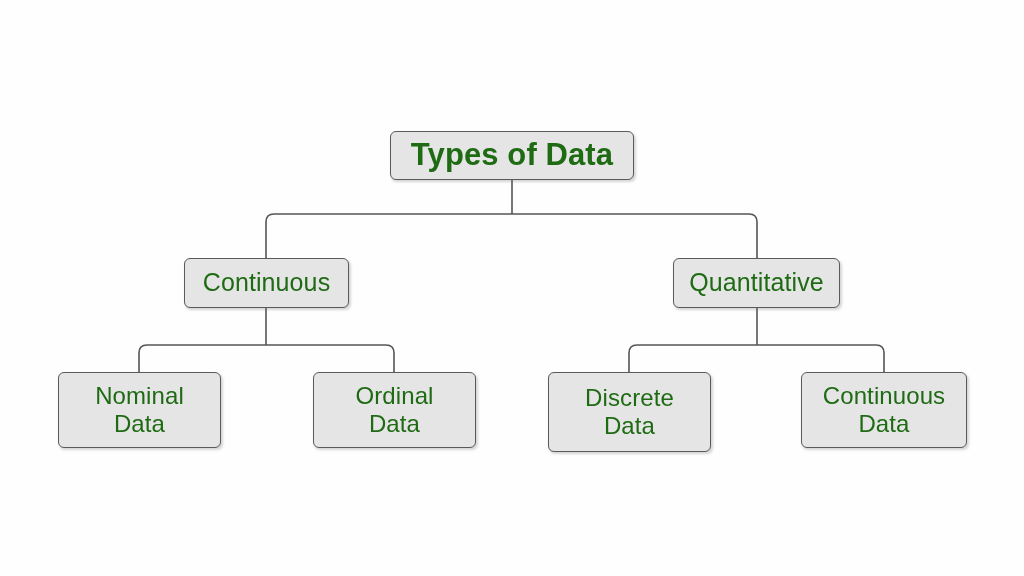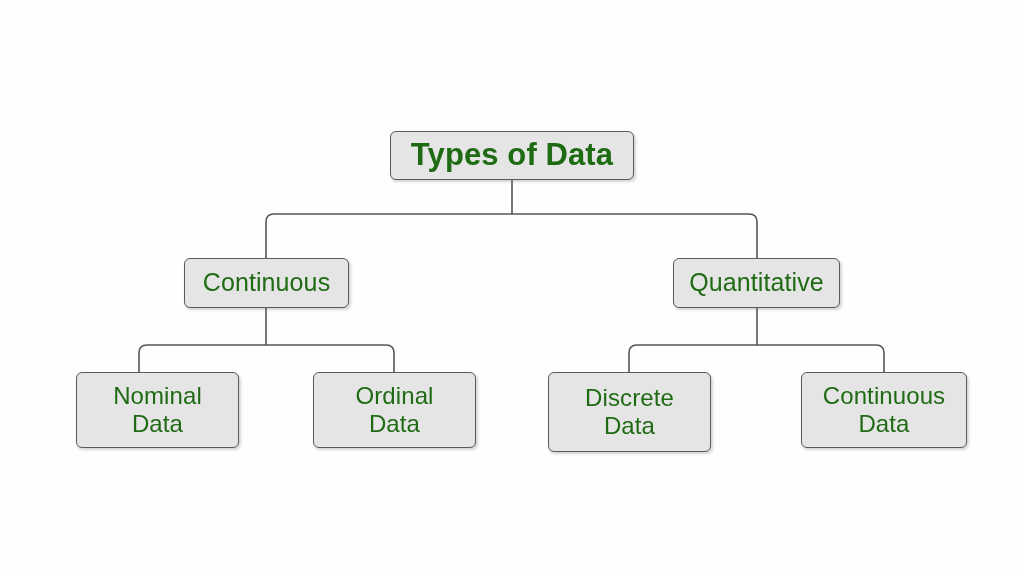--- a/index.html
+++ b/index.html
@@ -88,21 +88,21 @@
   </div>
 
   <div class="node node-level2" style="left:184px; top:258px; width:165px; height:50px;">
     <span class="label-line">Continuous</span>
   </div>
 
   <div class="node node-level2" style="left:673px; top:258px; width:167px; height:50px;">
     <span class="label-line">Quantitative</span>
   </div>
 
-  <div class="node node-leaf" style="left:58px; top:372px; width:163px; height:76px;margin-left:18px;">
+  <div class="node node-leaf" style="left:58px; top:372px; width:163px; height:76px;">
     <div>
       <span class="label-line">Nominal</span>
       <span class="label-line">Data</span>
     </div>
   </div>
 
   <div class="node node-leaf" style="left:313px; top:372px; width:163px; height:76px;">
     <div>
       <span class="label-line">Ordinal</span>
       <span class="label-line">Data</span>

